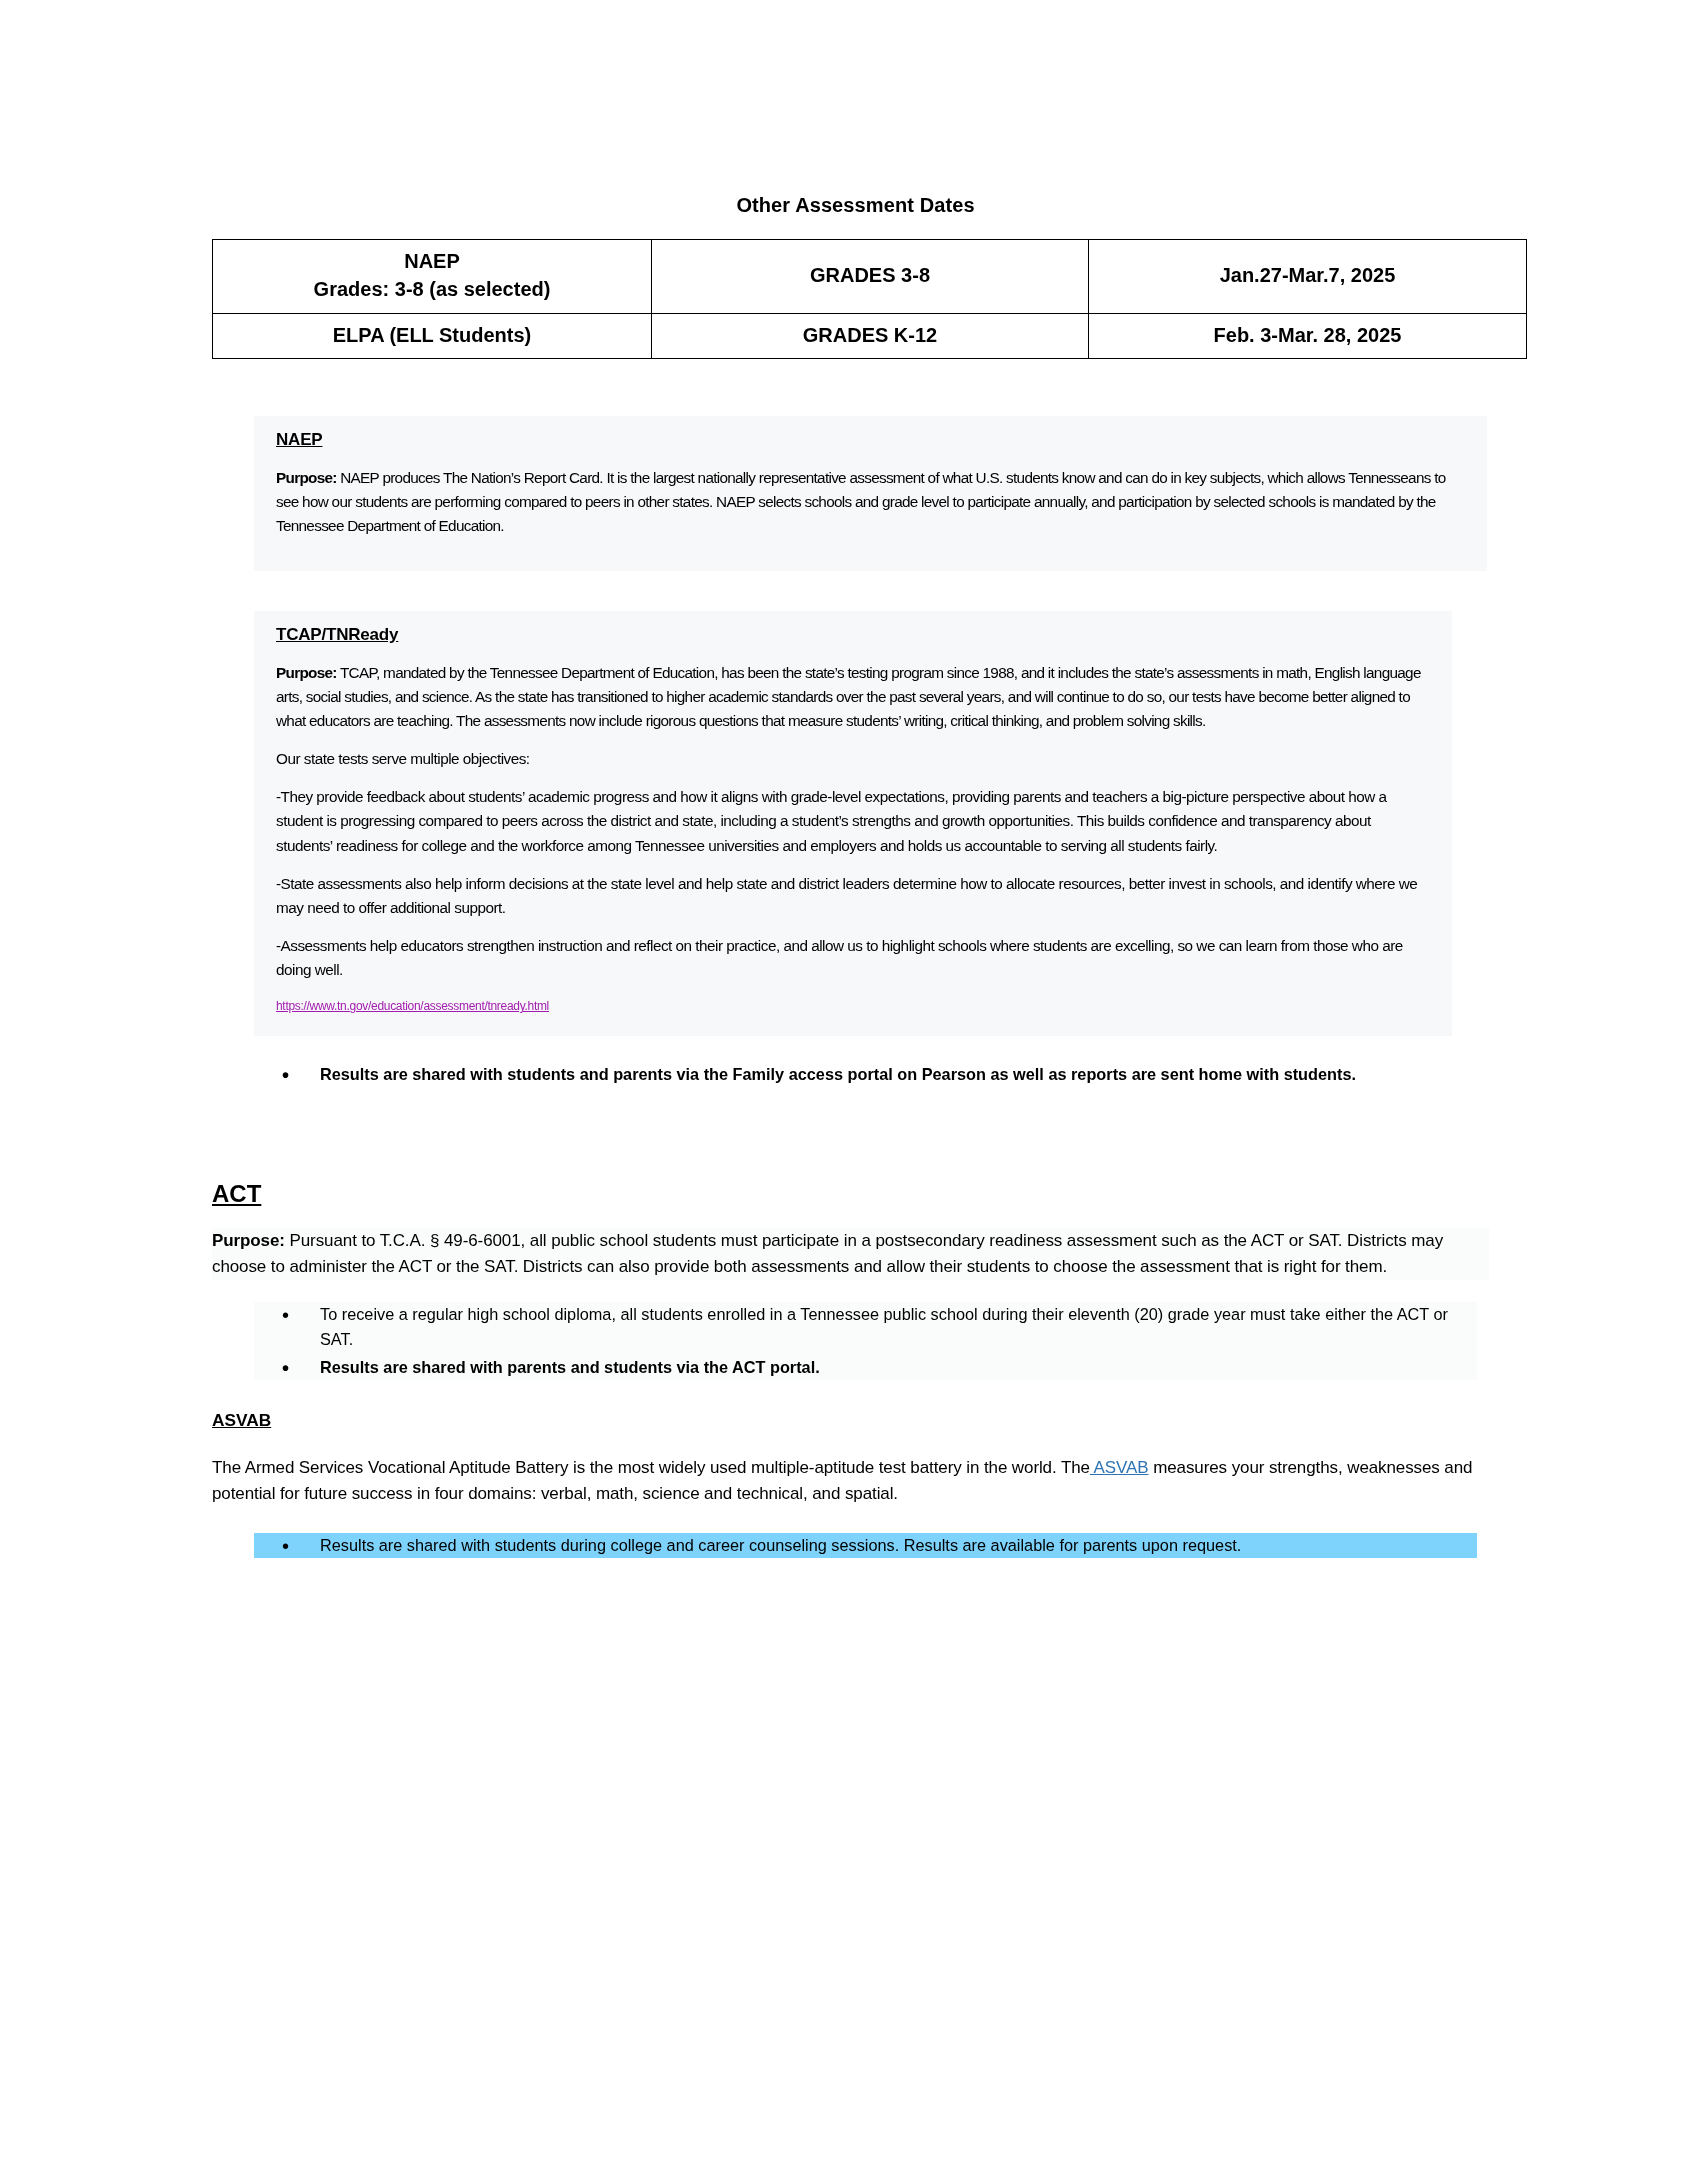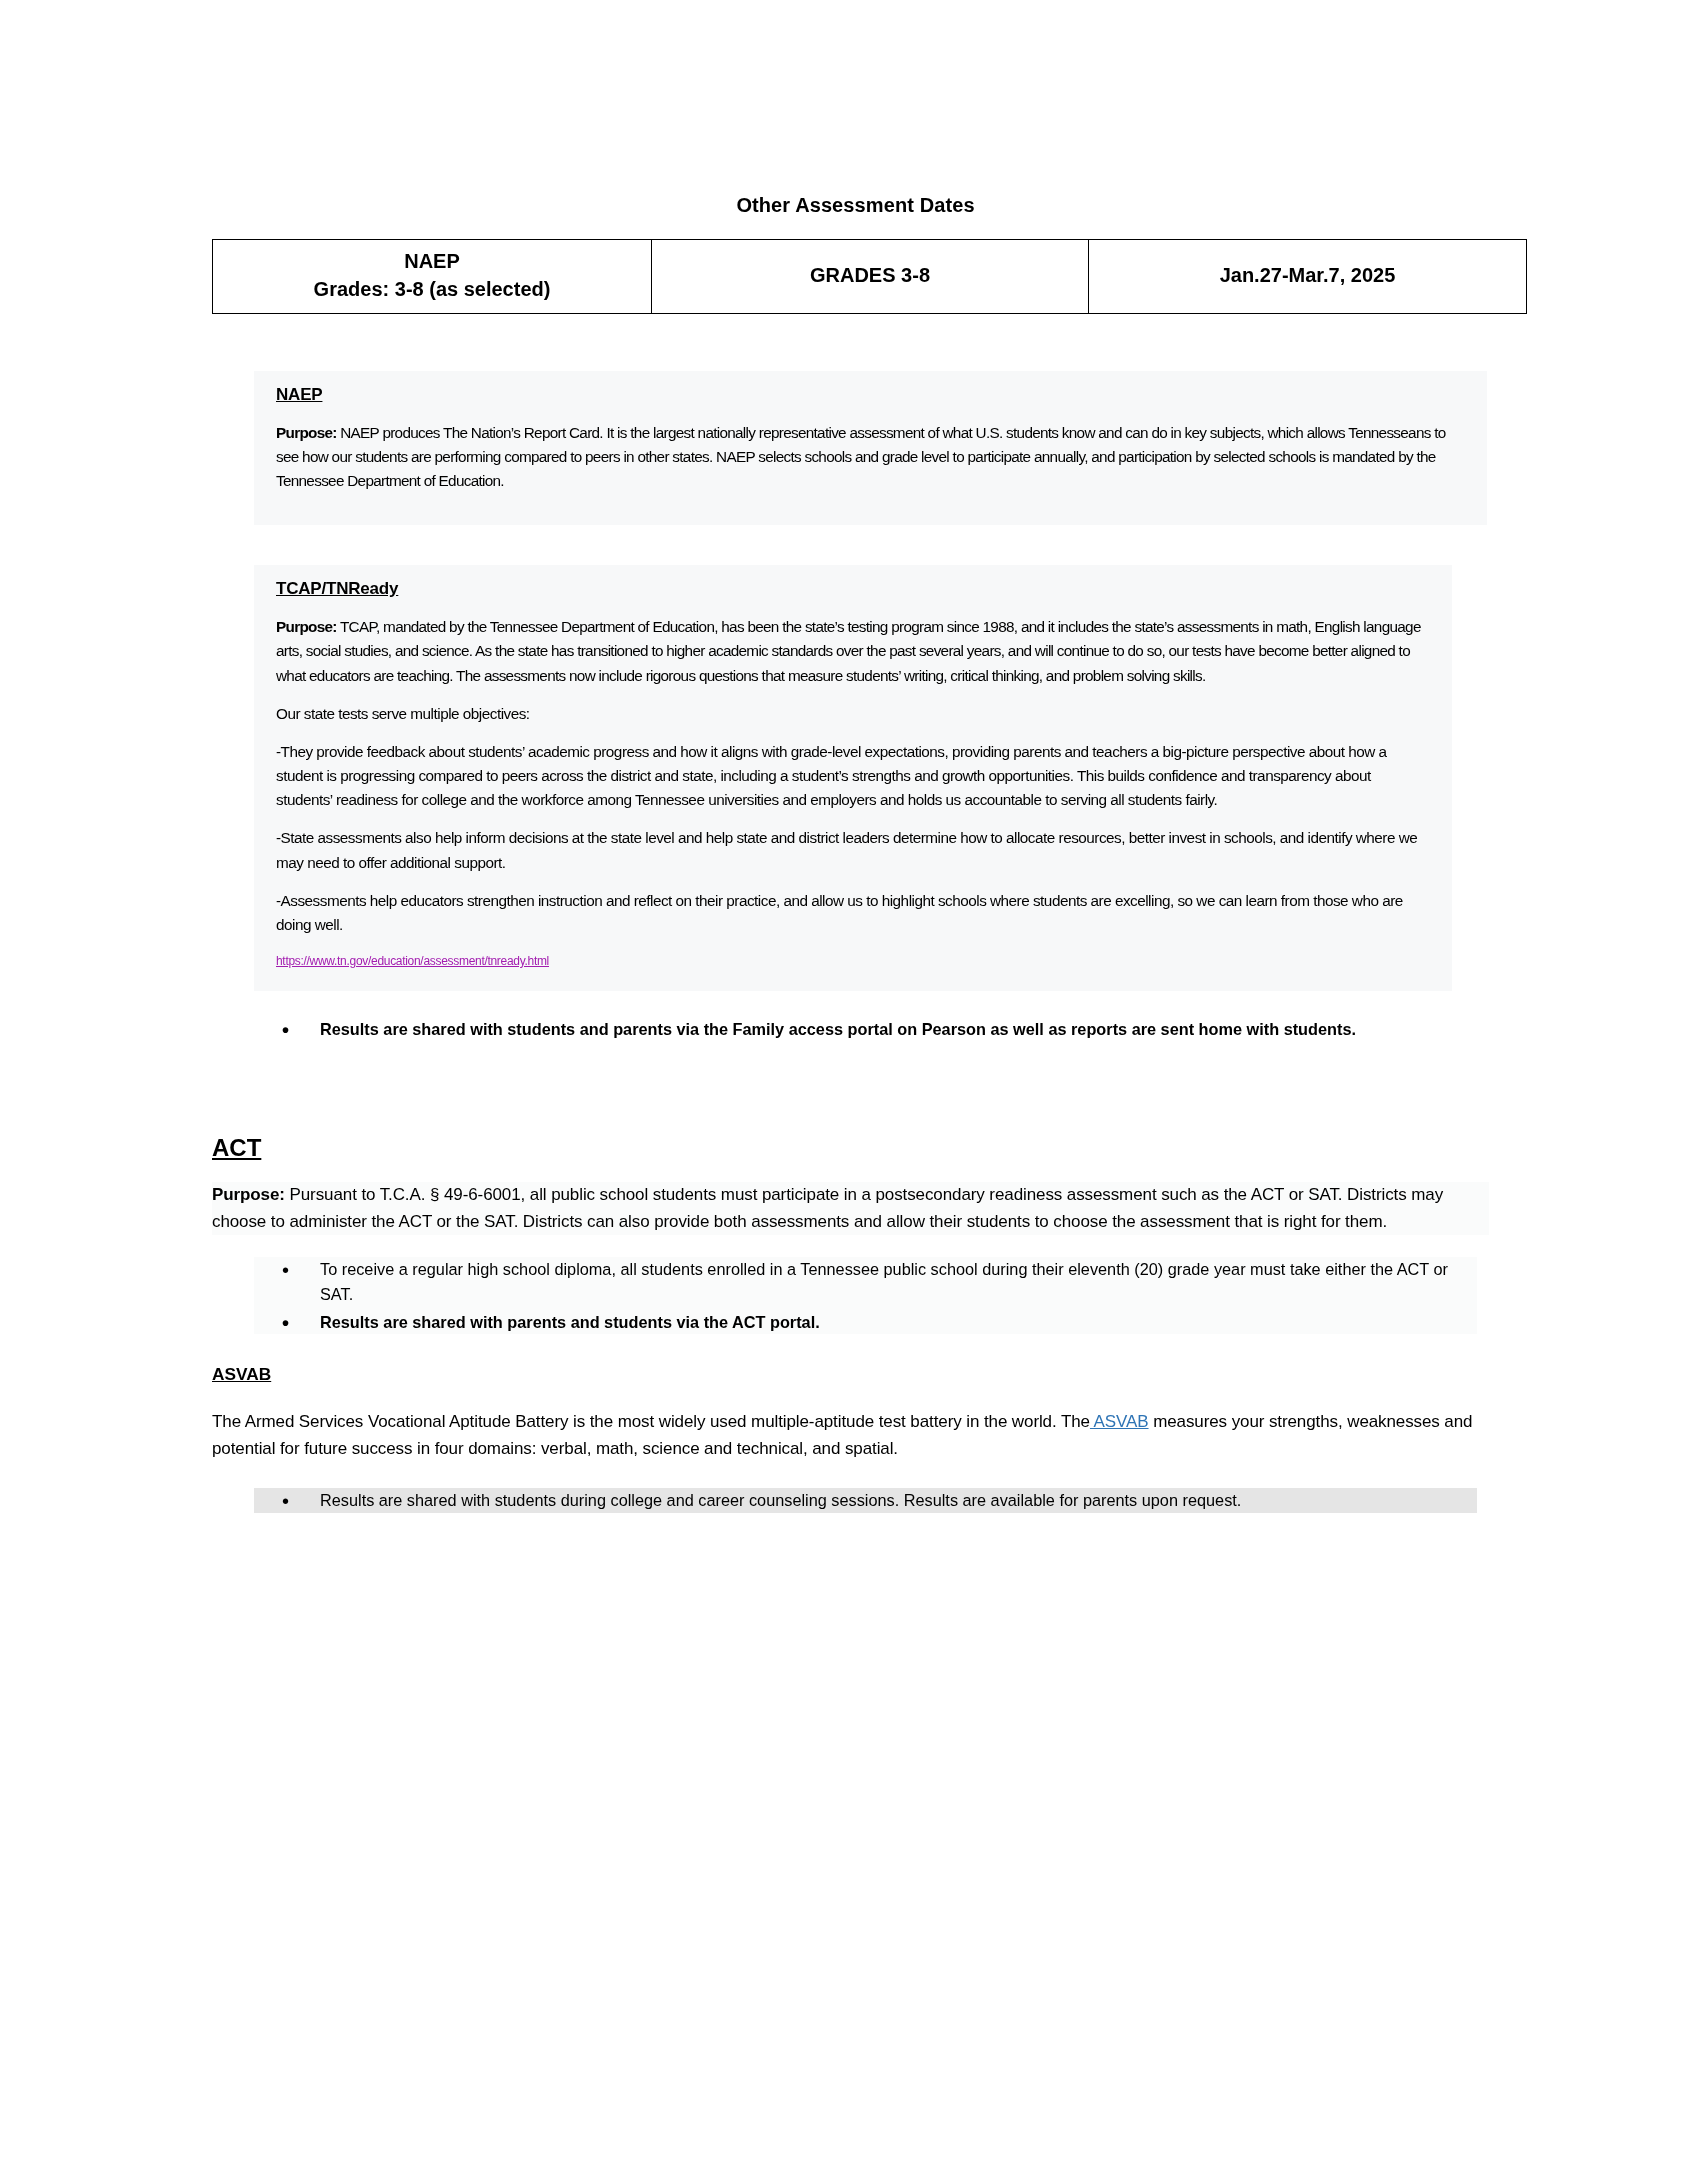--- a/index.html
+++ b/index.html
@@ -164,21 +164,21 @@
     letter-spacing: -0.1px;
   }
   .asvab-link {
     color: #2e74b5;
     text-decoration: underline;
   }
   .asvab-bullets {
     margin-top: 26px;
     margin-left: 42px;
     width: 1223px;
-    background: #e5e5e5;
+    background: #7dd3fc;
   }
   .asvab-bullets li { font-size: 17px; line-height: 1.5; }
 </style>
 </head>
 <body>
 
 <div class="page">
   <div class="content">
 
     <div class="doc-title">Other Assessment Dates</div>
@@ -186,20 +186,25 @@
     <table class="assess">
       <tbody>
         <tr>
           <td class="col1">
             <div>NAEP</div>
             <div>Grades: 3-8 (as selected)</div>
           </td>
           <td class="col2">GRADES 3-8</td>
           <td class="col3">Jan.27-Mar.7, 2025</td>
         </tr>
+        <tr>
+          <td class="col1">ELPA (ELL Students)</td>
+          <td class="col2">GRADES K-12</td>
+          <td class="col3">Feb. 3-Mar. 28, 2025</td>
+        </tr>
       </tbody>
     </table>
 
     <div class="block naep-block">
       <div class="sec-head">NAEP</div>
       <p class="small-body tight"><b>Purpose:</b><span> NAEP produces The Nation’s Report Card. It is the largest nationally representative assessment of what U.S. students know and can do in key subjects, which allows Tennesseans to see how our students are performing compared to peers in other states. NAEP selects schools and grade level to participate annually, and participation by selected schools is mandated by the Tennessee Department of Education.</span></p>
     </div>
 
     <div class="block tcap-block">
       <div class="sec-head">TCAP/TNReady</div>

